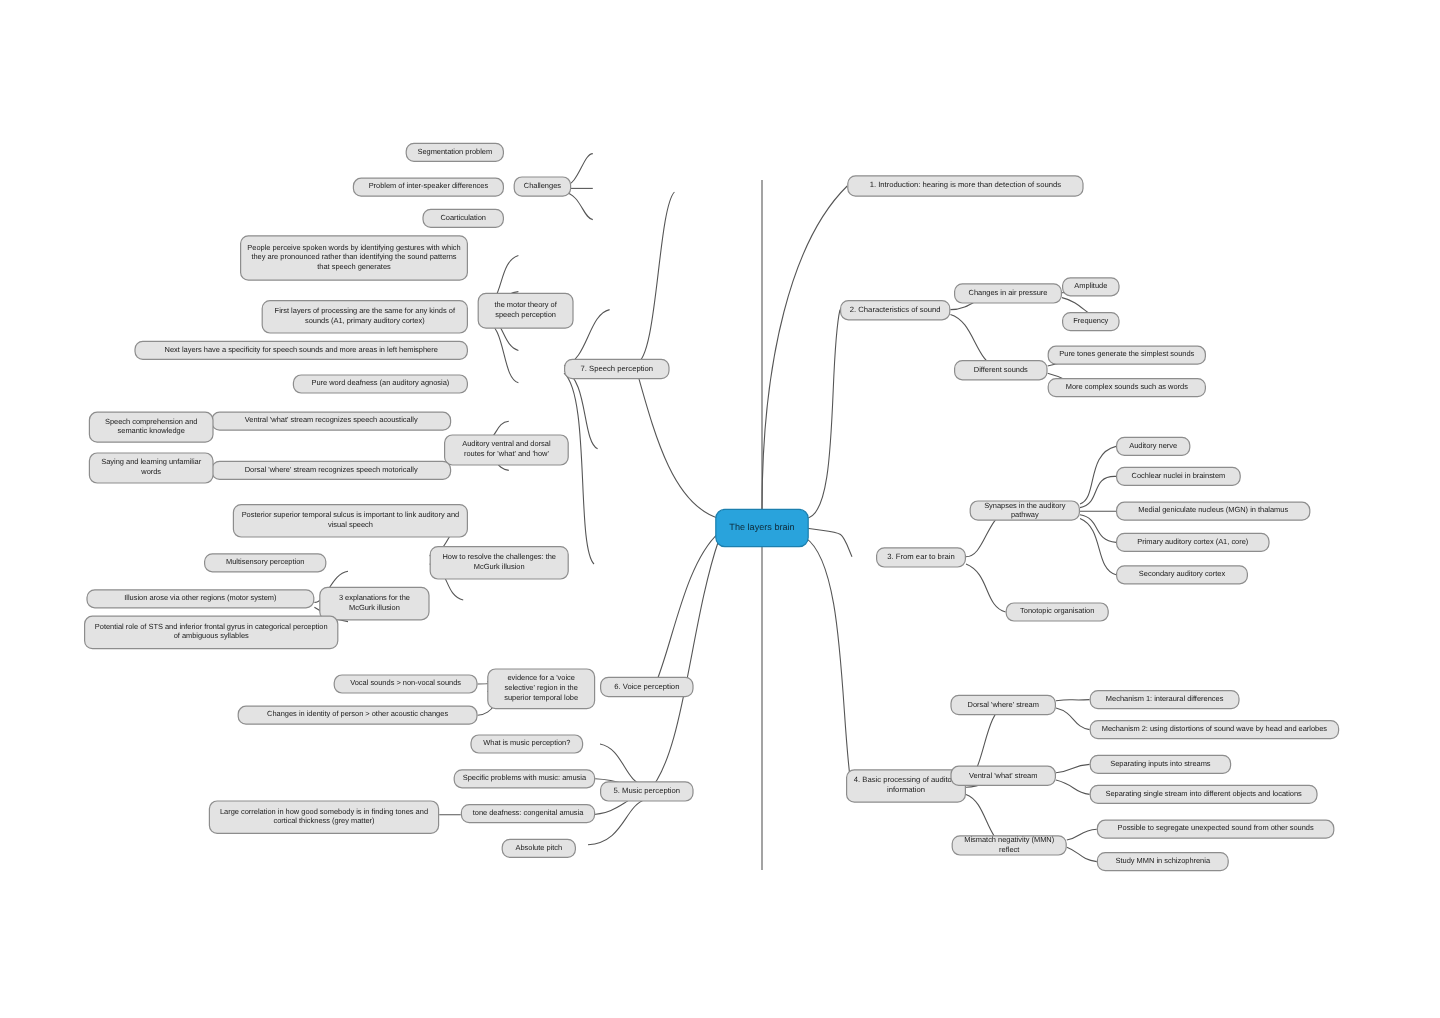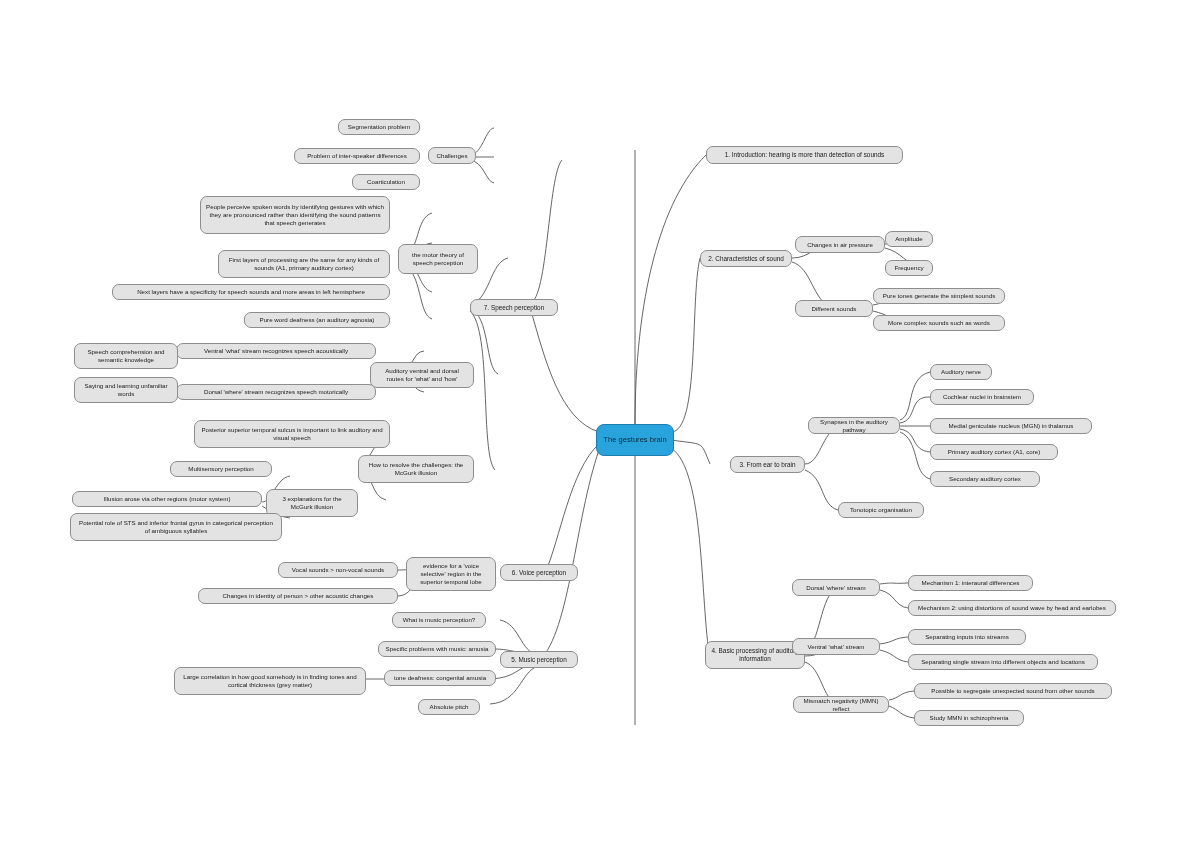--- a/index.html
+++ b/index.html
@@ -89,21 +89,21 @@
 
       <path d="M538,655 C520,652 520,624 500,620"></path>
       <path d="M538,658 C520,655 518,650 496,649"></path>
       <path d="M538,662 C520,664 518,678 490,679"></path>
       <path d="M538,666 C520,672 520,702 490,704"></path>
       <path d="M366,679 L384,679"></path>
     </g>
   </svg>
 
   <div class="node root" style="left:596px;top:424px;width:78px;height:32px;">
-    <span>The gestures
+    <span>The layers
 brain</span>
   </div>
 
   <div class="node lvl1" style="left:706px;top:146px;width:197px;height:18px;">
     <span>1. Introduction: hearing is more than detection of sounds</span>
   </div>
 
   <div class="node lvl1" style="left:700px;top:250px;width:92px;height:17px;">
     <span>2. Characteristics of sound</span>
   </div>

